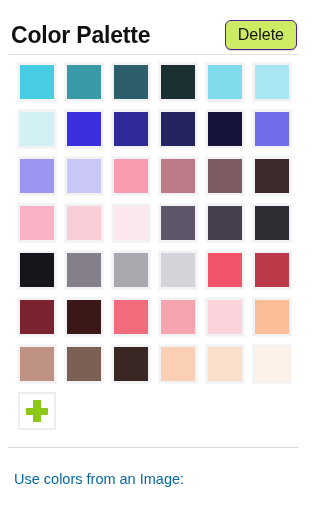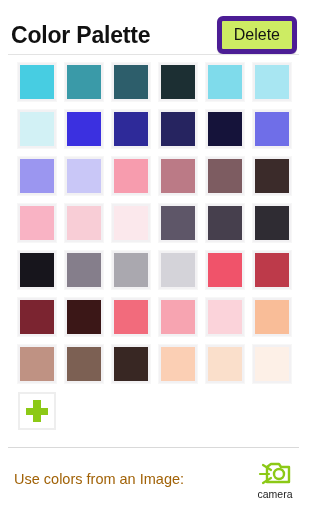--- a/index.html
+++ b/index.html
@@ -39,21 +39,21 @@
     font-weight: bold;
     color: #111111;
     letter-spacing: -0.2px;
     line-height: 26px;
     white-space: nowrap;
     flex: 1 1 auto;
   }
   .delete-btn {
     flex: 0 0 auto;
     background: #cdec63;
-    border: 5px solid #4c1d95;
+    border: 1px solid #4c1d95;
     border-radius: 6px;
     color: #141414;
     font-size: 16px;
     font-weight: normal;
     padding: 5px 12px 6px 12px;
     line-height: 17px;
     box-shadow: 0 1px 1px rgba(0,0,0,0.16);
     cursor: pointer;
     white-space: nowrap;
     text-align: right;
@@ -130,21 +130,21 @@
   .footer-divider {
     position: absolute;
     left: 8px;
     right: 8px;
     top: 0;
     height: 1px;
     background: #d9d9d9;
   }
   .footer-label {
     font-size: 14.5px;
-    color: #a16207;
+    color: #0369a1;
     white-space: nowrap;
     flex: 1 1 auto;
     line-height: 17px;
   }
   .icon-btn {
     width: 52px;
     display: flex;
     flex-direction: column;
     align-items: center;
     justify-content: center;
@@ -222,24 +222,16 @@
           <span class="plus-h"></span>
           <span class="plus-v"></span>
         </div>
       </div>
   </div>
 
   <div class="footer">
     <div class="footer-divider"></div>
     <div class="footer-label">Use colors from an Image:</div>
 
-    <div class="icon-btn">
-      <svg class="glyph" viewBox="0 0 36 28">
-        <path d="M10 8 L14 5 L22 5 L24 8 L32 8 L32 23 L10 23 Z" fill="none" stroke="#8cc916" stroke-width="2.4" stroke-linejoin="round"></path>
-        <circle cx="22" cy="15" r="5" fill="none" stroke="#8cc916" stroke-width="2.4"></circle>
-        <path d="M14 11 L6 6 M12 15 L3 15 M14 19 L6 24" stroke="#8cc916" stroke-width="2.2" stroke-linecap="round"></path>
-      </svg>
-      <span class="cap">camera</span>
-    </div>
 
   </div>
 
 </div>
 
 </body></html>

